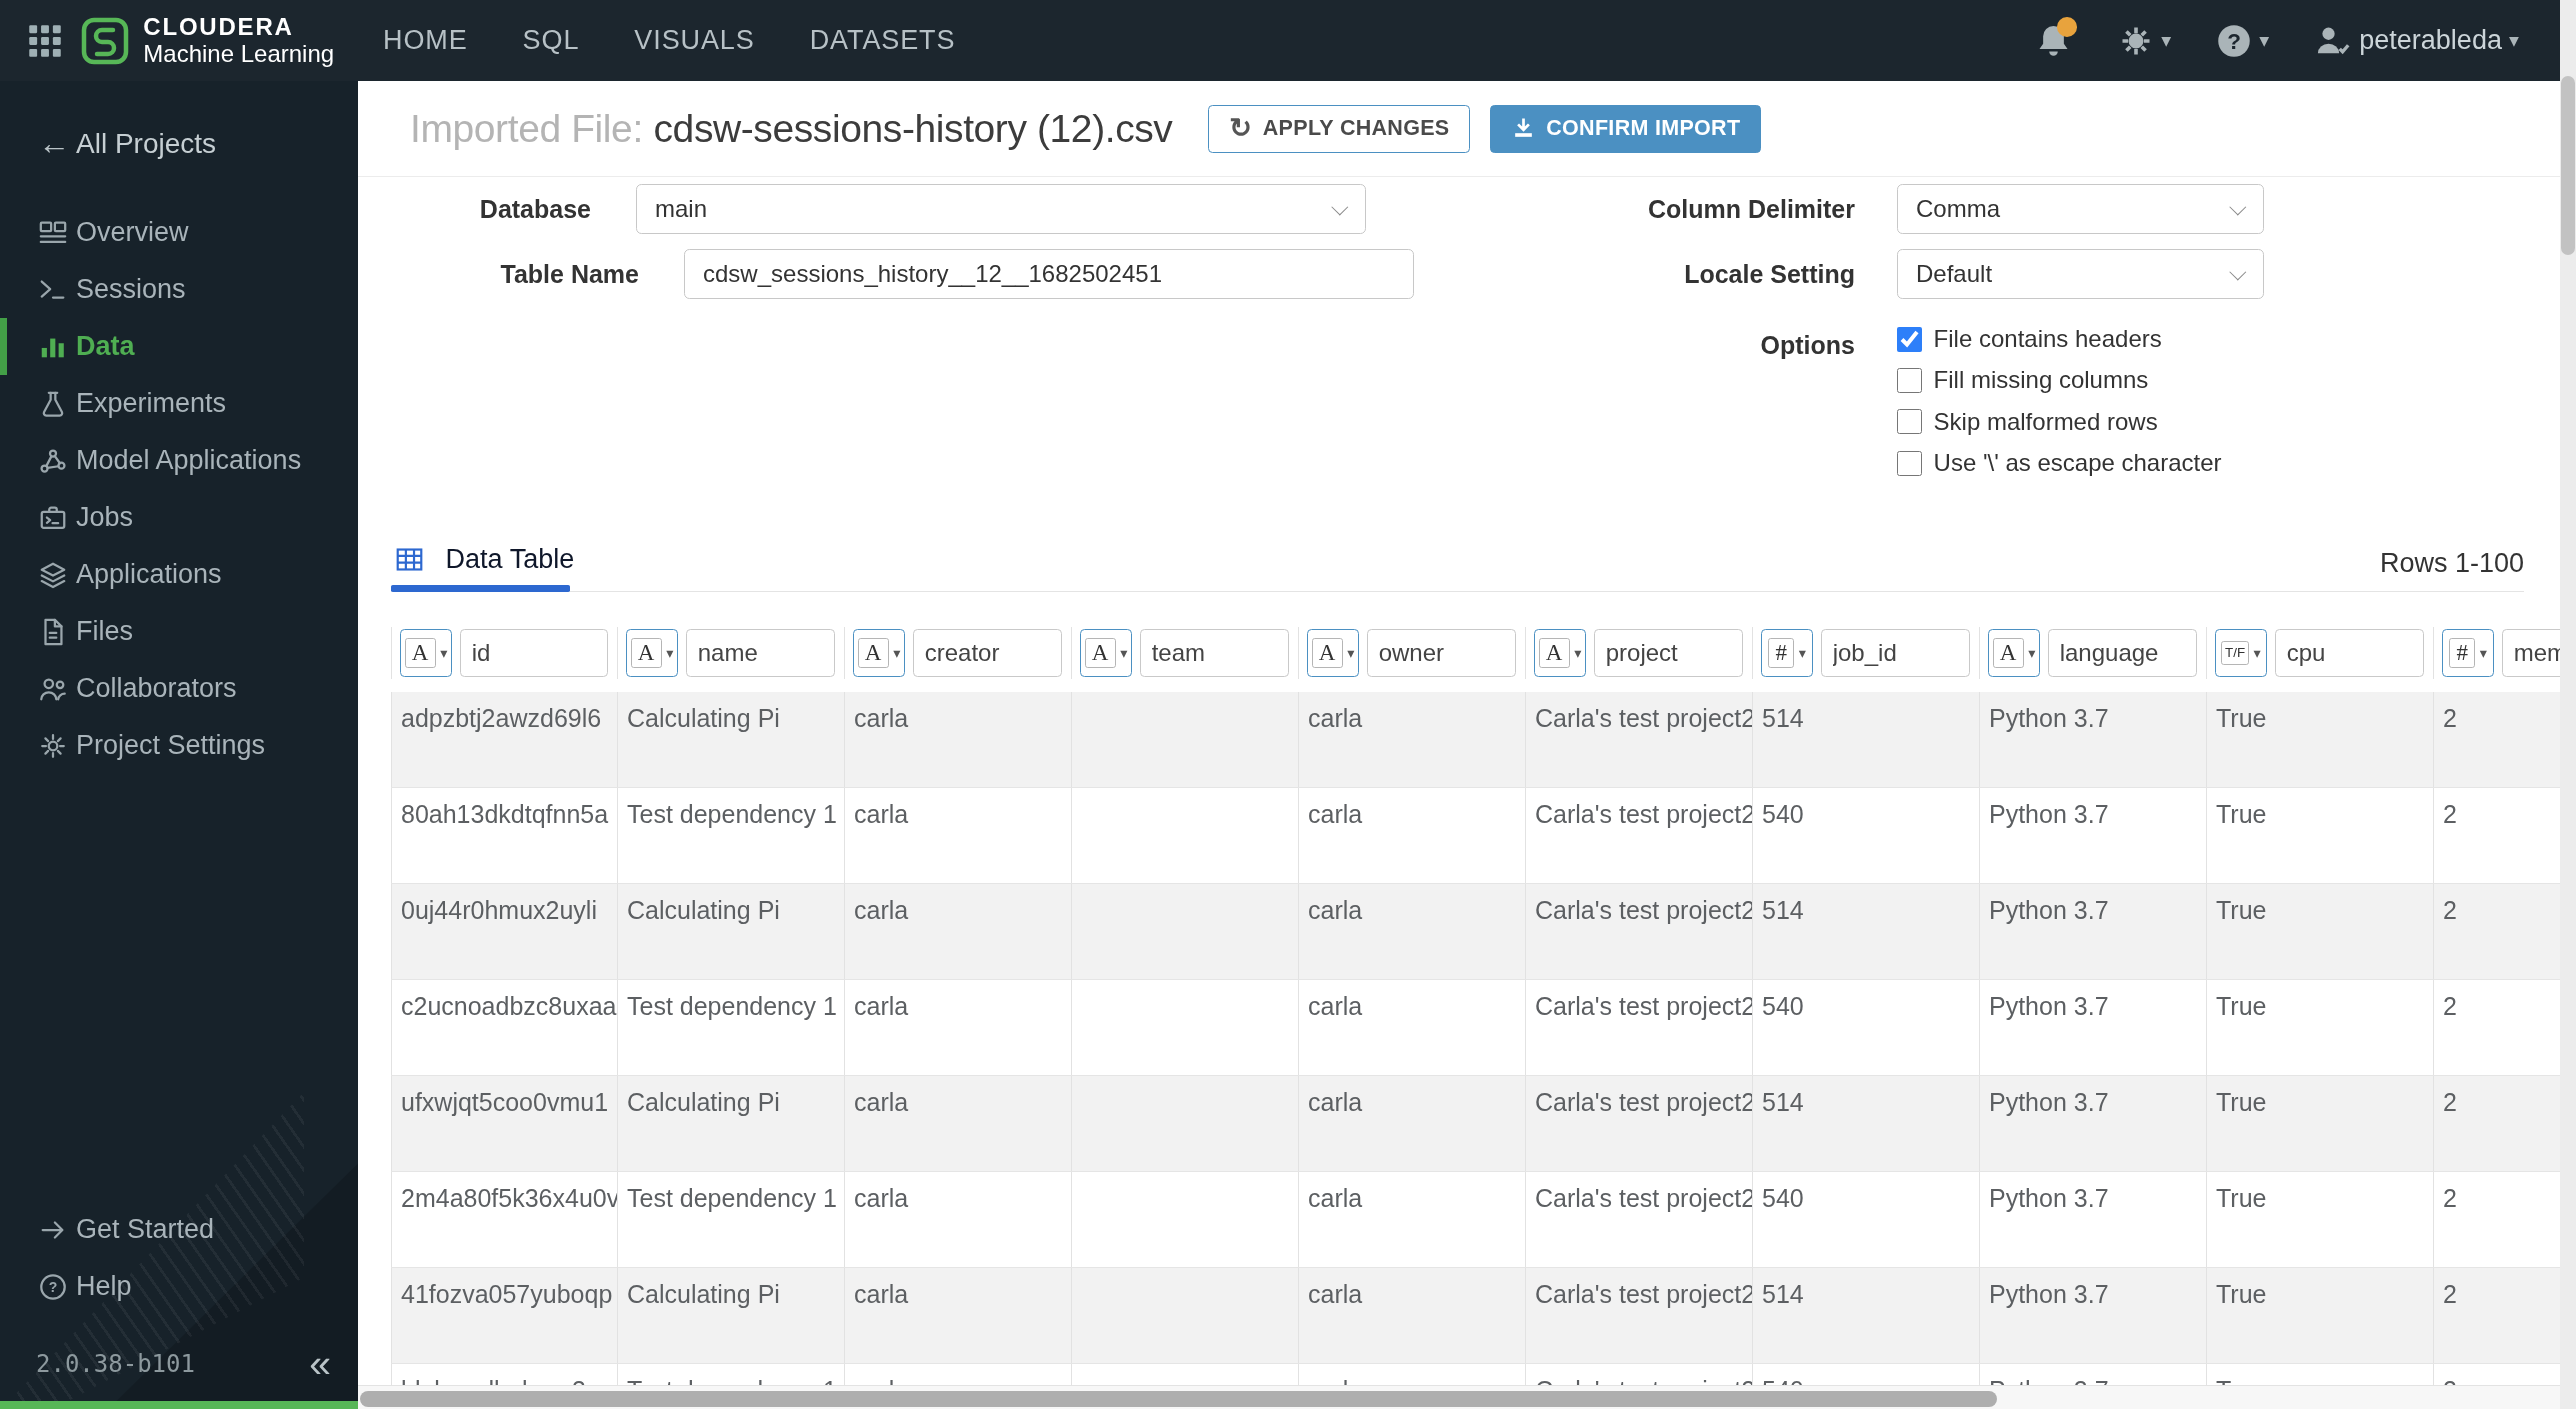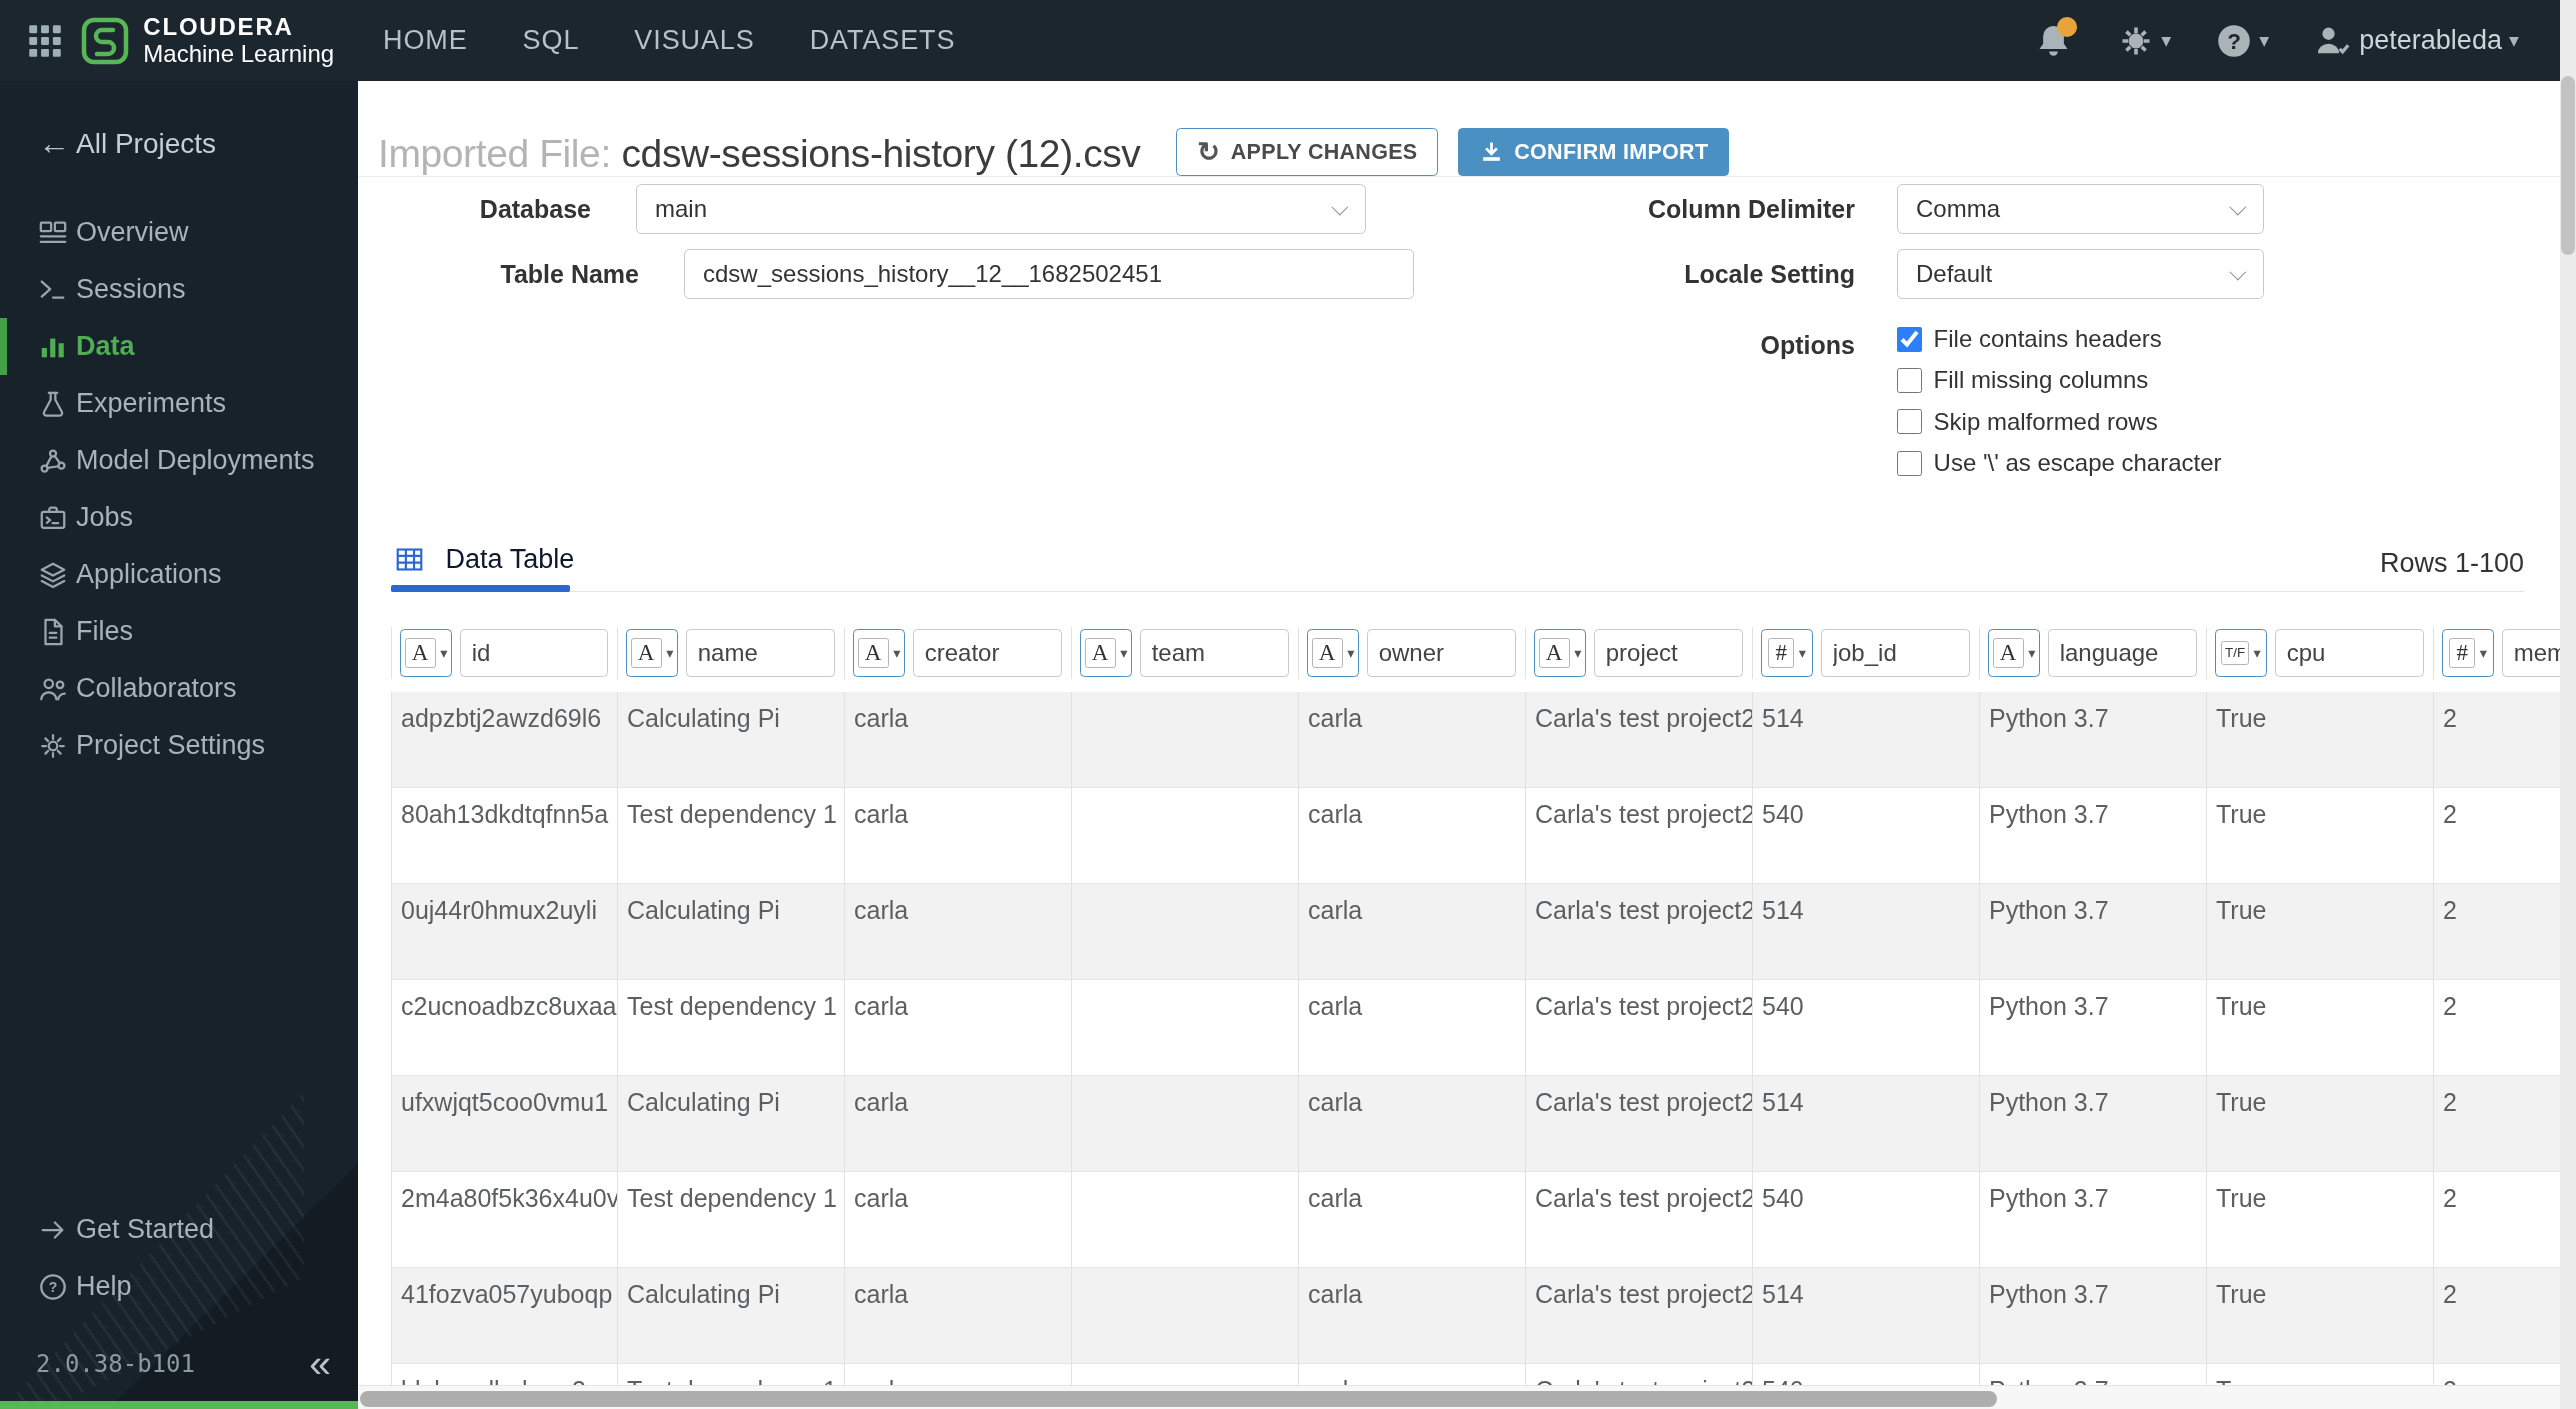--- a/index.html
+++ b/index.html
@@ -40,21 +40,21 @@
   .side-item.active .side-label { color:#4fae52; font-weight:700; }
   .side-item.active::before { content:''; position:absolute; left:0; top:0; width:7.2px; height:57px; background:#43a047; }
   .side-footer { position:absolute; left:0; top:1120px; width:100%; z-index:2; }
   .side-version { position:absolute; left:36px; top:1263px; width:295px; display:flex; justify-content:space-between; align-items:center; z-index:2; }
   .version-text { font-family:"DejaVu Sans Mono", monospace; font-size:24px; color:#8d999e; }
   .collapse-icon { font-size:39px; color:#b9c3c7; cursor:pointer; line-height:1; }
   .side-green { position:absolute; left:0; bottom:0; width:358px; height:9px; background:#57b757; z-index:6; }
 
   
   .main { position:absolute; left:358px; top:81px; width:2202px; height:1329px; background:#fff; overflow:hidden; }
-  .page-header { position:absolute; left:0; top:0; width:100%; height:96px; display:flex; align-items:flex-end; padding:0 20px; border-bottom:0.9px solid #ececec; }
+  .page-header { position:absolute; left:0; top:0; width:100%; height:96px; display:flex; align-items:center; padding:0 52px; border-bottom:0.9px solid #ececec; }
   .title-prefix { font-size:39px; color:#b4b4b4; letter-spacing:-0.4px; white-space:pre; }
   .title-file { font-size:39px; color:#3c3c3c; letter-spacing:-0.4px; margin-left:10.7px; }
   .hdr-buttons { display:flex; align-items:center; gap:19.7px; margin-left:36px; }
   .btn { display:flex; align-items:center; gap:10.7px; height:48px; padding:0 19.7px; border-radius:4.5px; font-size:21.5px; font-weight:700; letter-spacing:0.3px; cursor:pointer; white-space:nowrap; }
   .btn-apply { background:#fff; border:1.8px solid #4b90c2; color:#4a4a4a; }
   .refresh-glyph { font-size:27px; font-weight:700; color:#555; line-height:1; }
   .btn-confirm { background:#4b90c2; border:1.8px solid #4b90c2; color:#fff; }
 
   
   .form-section { position:absolute; left:0; top:96px; width:100%; height:360px; }
@@ -228,21 +228,21 @@
         </div>
         <div class="side-item">
           <span class="side-icon">
             <svg viewBox="0 0 32 32" width="30" height="30" fill="none" stroke="#9aa6ac" stroke-width="2.4" stroke-linecap="round" stroke-linejoin="round">
               <circle cx="7" cy="24" r="3.2"></circle>
               <circle cx="16" cy="8" r="3.2"></circle>
               <circle cx="25" cy="21" r="3.2"></circle>
               <path d="M9 21.2l5.4-10.4M17.8 10.6l5.6 7.8M10.2 23.4l11.6-1.8"></path>
             </svg>
           </span>
-          <span class="side-label">Model Deployments</span>
+          <span class="side-label">Model Applications</span>
         </div>
         <div class="side-item">
           <span class="side-icon">
             <svg viewBox="0 0 32 32" width="30" height="30" fill="none" stroke="#9aa6ac" stroke-width="2.4" stroke-linecap="round" stroke-linejoin="round">
               <rect x="4" y="9.5" width="24" height="17" rx="2"></rect>
               <path d="M12 9.5V7a2 2 0 0 1 2-2h4a2 2 0 0 1 2 2v2.5"></path>
               <path d="M9.5 15.5l3.5 2.8-3.5 2.8M15.5 21.5h6"></path>
             </svg>
           </span>
           <span class="side-label">Jobs</span>

